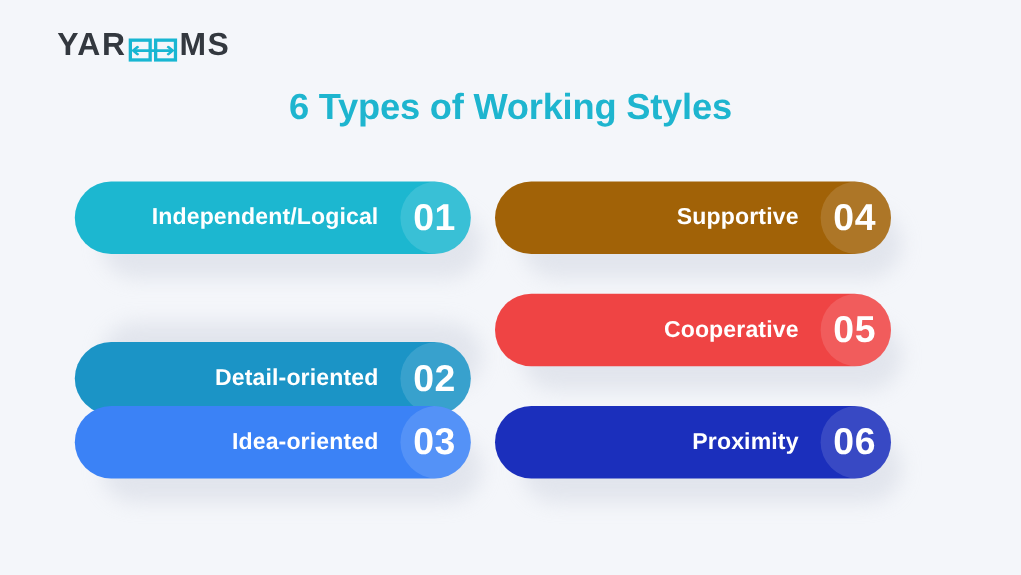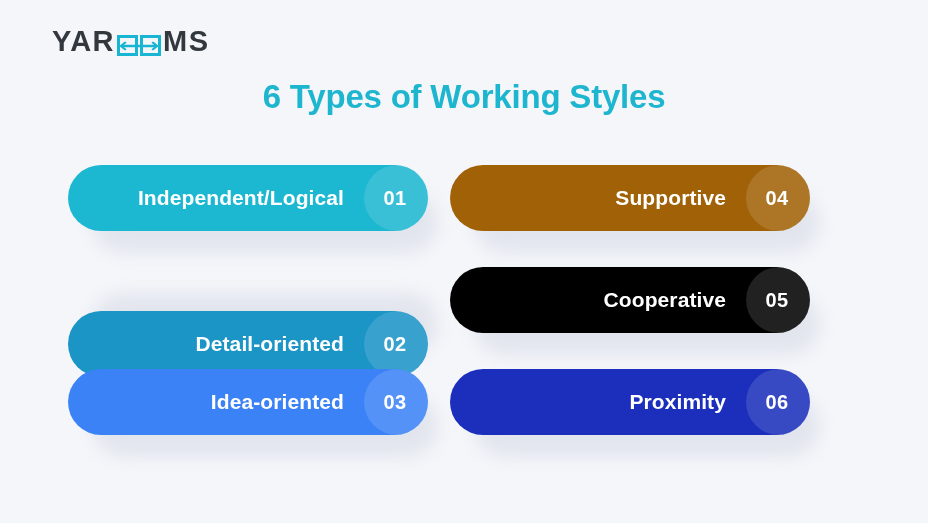--- a/index.html
+++ b/index.html
@@ -140,21 +140,21 @@
     font-weight: bold;
     letter-spacing: 0.1px;
     margin-right: 18px;
     white-space: nowrap;
   }
 
   .pill-num {
     position: relative;
     z-index: 2;
     color: #ffffff;
-    font-size: 20px;
+    font-size: 34px;
     font-weight: bold;
     letter-spacing: 0.5px;
     width: 66px;
     text-align: center;
     margin-right: 0px;
   }
 </style>
 </head>
 <body style="background: rgb(244, 246, 250);">
 
@@ -198,21 +198,21 @@
     <div class="pill-shadow"></div>
     <div class="pill" style="background: rgb(27, 148, 198); margin-top: 44px;">
       <div class="pill-disc"></div>
       <div class="pill-label">Detail-oriented</div>
       <div class="pill-num">02</div>
     </div>
   </div>
 
   <div class="pill-wrap">
     <div class="pill-shadow"></div>
-    <div class="pill" style="background: #000000;">
+    <div class="pill" style="background: #ef4444;">
       <div class="pill-disc"></div>
       <div class="pill-label">Cooperative</div>
       <div class="pill-num">05</div>
     </div>
   </div>
 
   <div class="pill-wrap">
     <div class="pill-shadow"></div>
     <div class="pill" style="background: #3b82f6;">
       <div class="pill-disc"></div>

